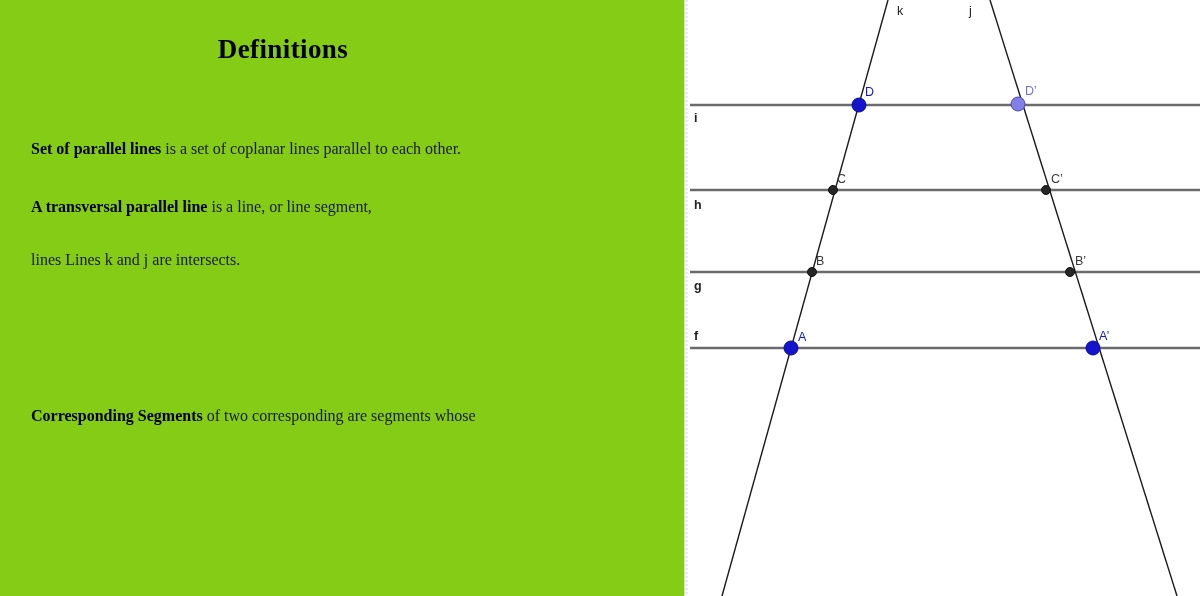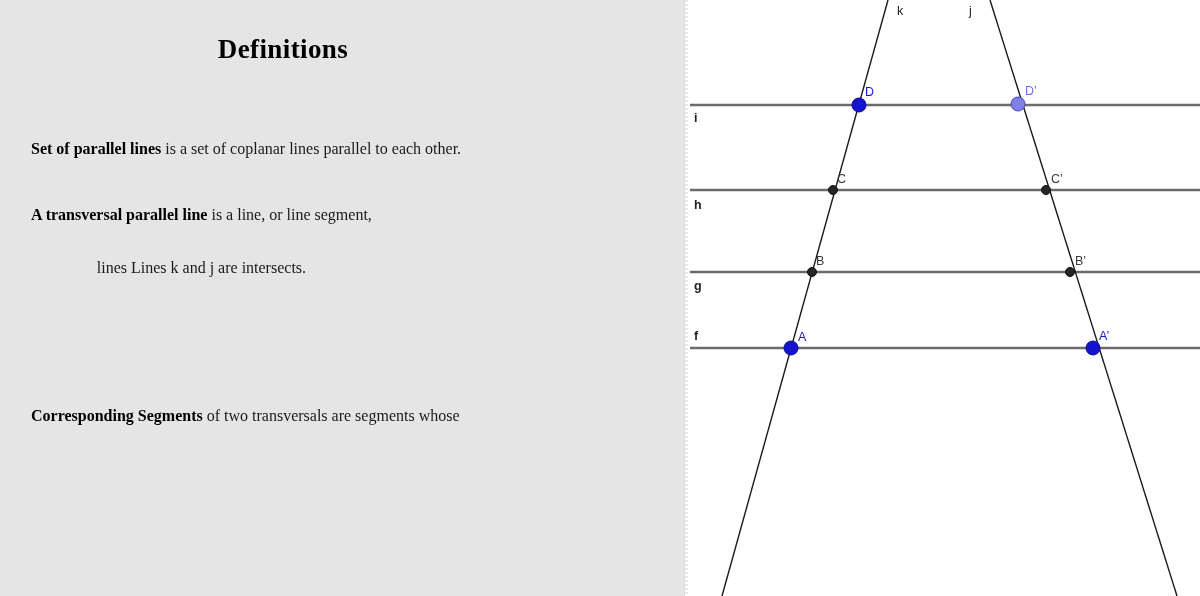--- a/index.html
+++ b/index.html
@@ -21,21 +21,21 @@
     height: 596px;
   }
 
   
   #text-pane {
     position: absolute;
     left: 0;
     top: 0;
     width: 684px;
     height: 596px;
-    background: #e5e5e5;
+    background: #84cc16;
   }
   #page-title {
     position: absolute;
     left: 0;
     top: 34px;
     width: 566px;
     text-align: center;
     font-family: "Liberation Serif", "DejaVu Serif", serif;
     font-weight: bold;
     font-size: 27px;
@@ -52,21 +52,21 @@
   }
   .para .lead {
     font-weight: bold;
     color: #000;
   }
   .para .line {
     display: block;
     white-space: pre;
   }
   #para-1 { top: 109px; }
-  #para-2 { top: 175px; text-align: center; }
+  #para-2 { top: 167px; }
   #para-3 { top: 268px; }
   #para-4 { top: 376px; }
 
   
   #applet-pane {
     position: absolute;
     left: 684px;
     top: 0;
     width: 516px;
     height: 596px;
@@ -135,21 +135,21 @@
       <span class="line"><span class="lead">Set of parallel lines</span><span> is a set of coplanar lines parallel to each other.</span></span>
     </div>
 
     <div class="para" id="para-2">
       <span class="line"><span class="lead">A transversal parallel line</span><span> is a line, or line segment,</span></span>
       <span class="line">lines Lines k and j are intersects.</span>
     </div>
 
 
     <div class="para" id="para-4">
-      <span class="line"><span class="lead">Corresponding Segments</span><span> of two transversals are segments whose</span></span>
+      <span class="line"><span class="lead">Corresponding Segments</span><span> of two corresponding are segments whose</span></span>
     </div>
 
   </div>
 
   <div id="pane-divider"></div>
   <div id="pane-gutter"></div>
 
   <div id="applet-pane">
     <svg id="geo-svg" viewBox="0 0 516 596" width="516" height="596">
       <g id="parallel-lines-group">

